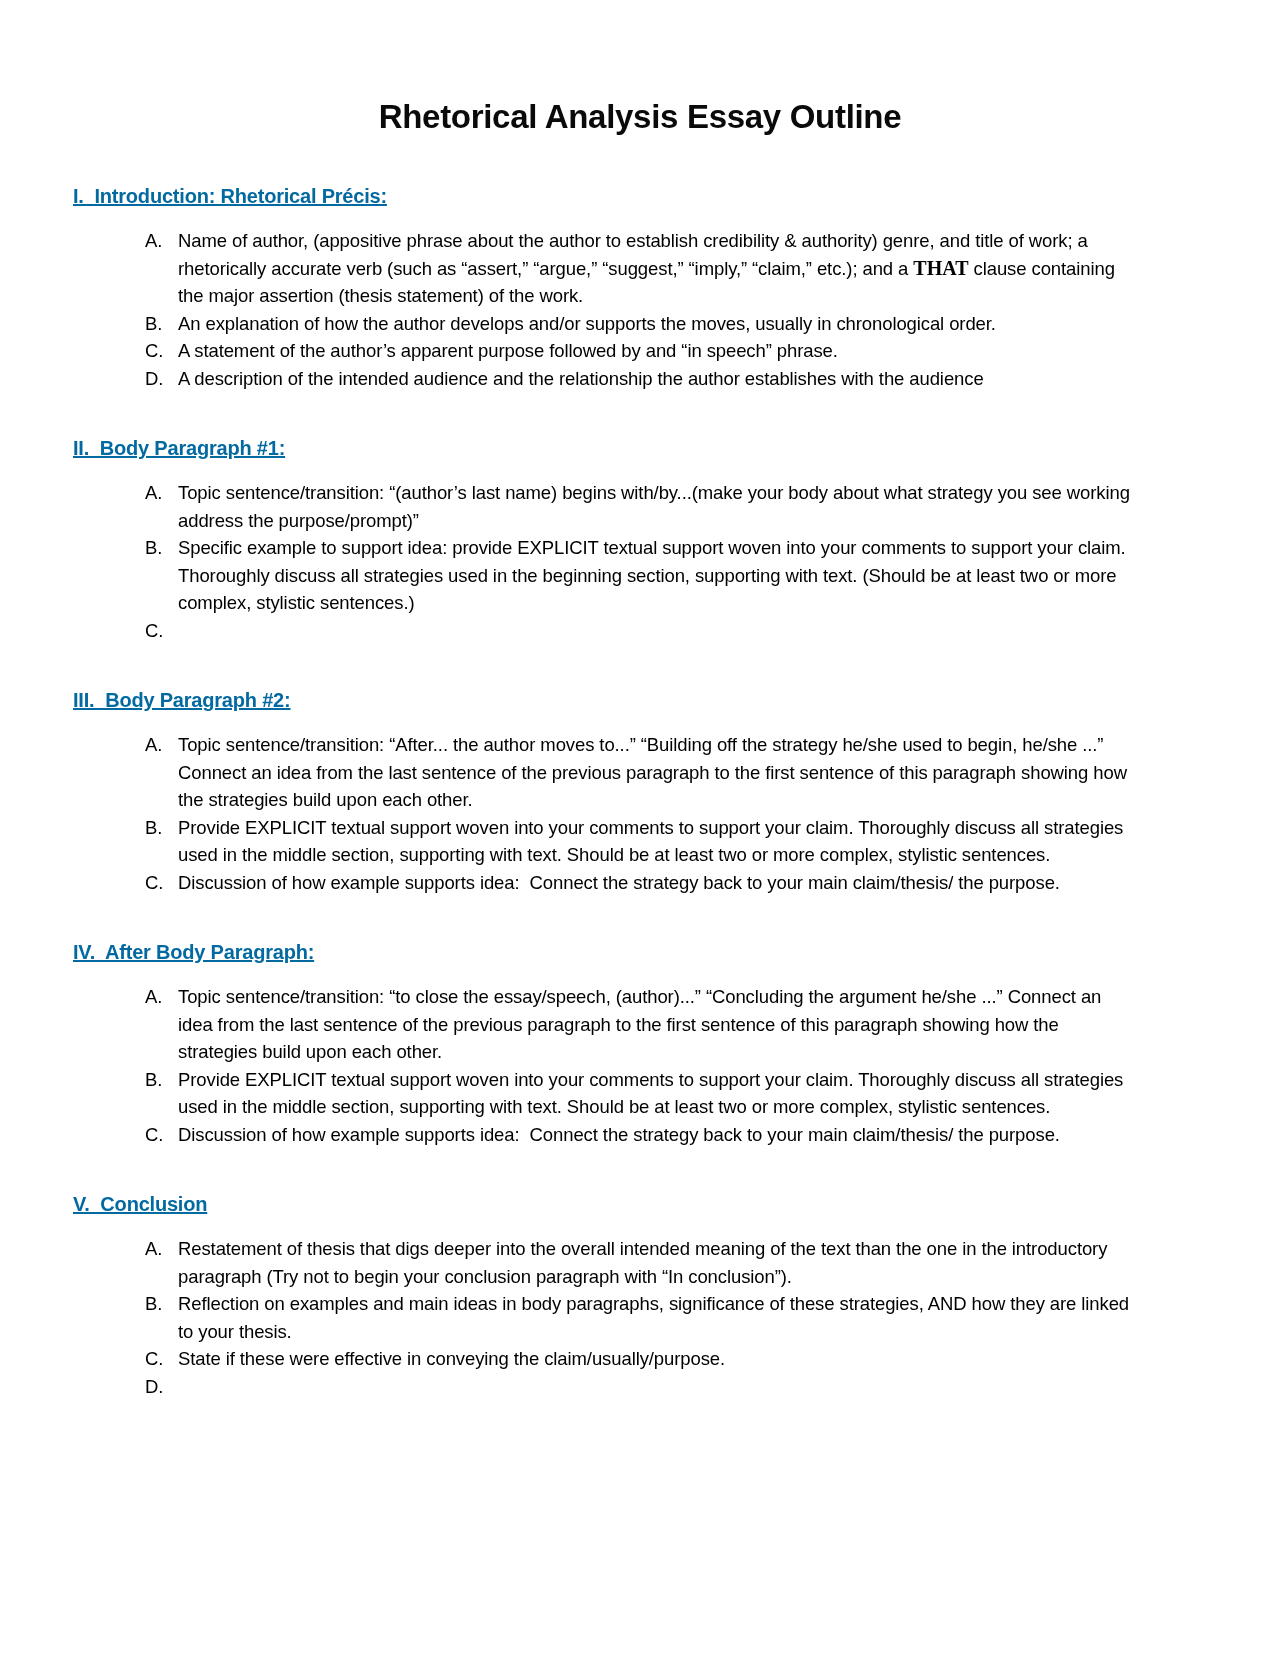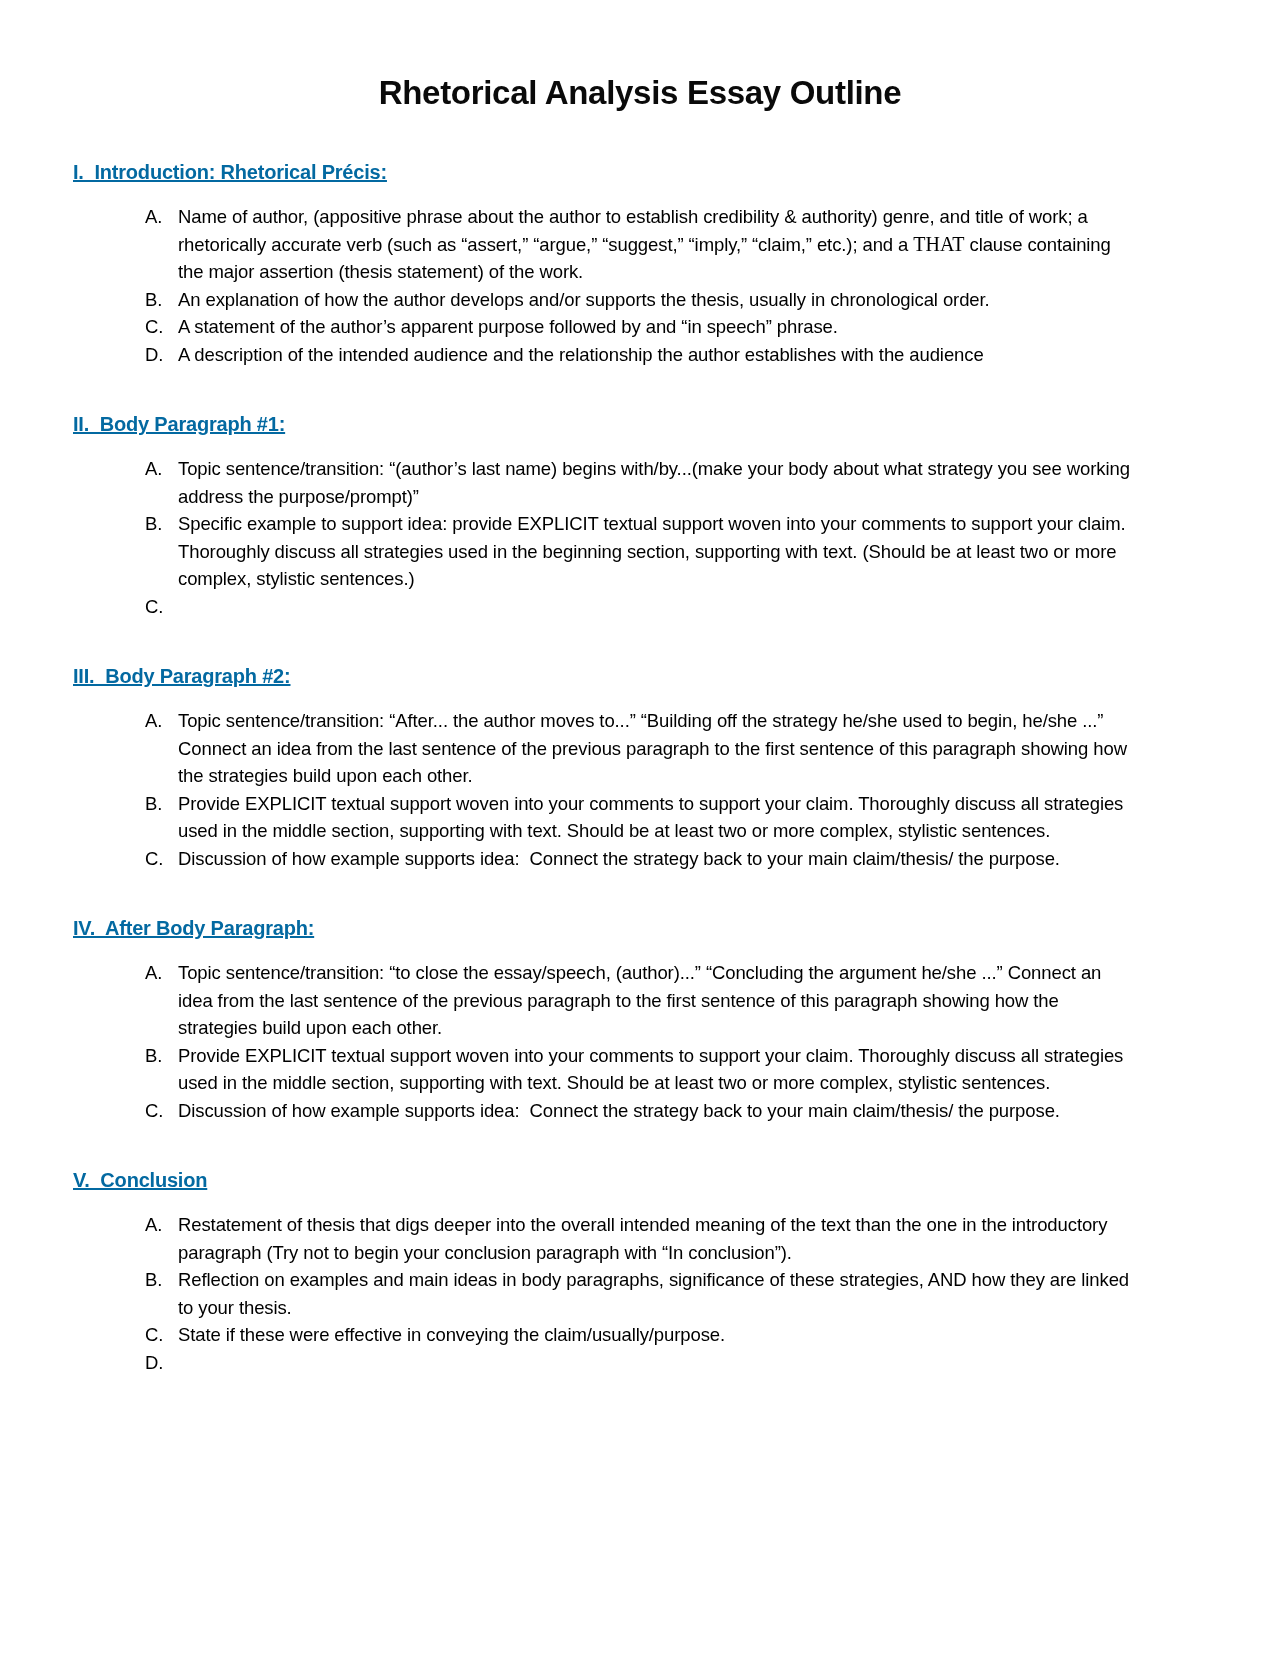--- a/index.html
+++ b/index.html
@@ -5,21 +5,21 @@
   * { margin:0; padding:0; box-sizing:border-box; }
   html,body { background:#ffffff; }
   .page {
     position:relative;
     width:1280px;
     min-height:1656px;
     margin:0 auto;
     background:#ffffff;
     color:#000000;
     font-family:"Liberation Sans","DejaVu Sans",sans-serif;
-    padding:74px 73px 60px 73px;
+    padding:98px 73px 60px 73px;
   }
   .doc-title {
     font-size:33px;
     font-weight:700;
     text-align:center;
     letter-spacing:-0.3px;
     color:#0a0a0a;
   }
   .sections { display:block; }
   .section { margin-top:45px; }
@@ -46,42 +46,42 @@
     width:33px;
     margin-left:72px;
   }
   .item-text {
     flex:1 1 auto;
     max-width:958px;
     white-space:pre-wrap;
   }
   .seg-serif-bold {
     font-family:"Liberation Serif","DejaVu Serif",serif;
-    font-weight:400;
+    font-weight:700;
     font-size:20px;
     letter-spacing:0;
   }
 </style>
 </head>
 <body>
 
 <div class="page">
   <h1 class="doc-title">Rhetorical Analysis Essay Outline</h1>
   <div class="sections" id="sections">
   <section class="section">
     <h2 class="section-heading">I.  Introduction: Rhetorical Précis:</h2>
     <ol class="items">
   <li class="item">
     <span class="item-label">A.</span>
     <span class="item-text"><span>Name of author, (appositive phrase about the author to establish credibility &amp; authority) genre, and title of work; a rhetorically accurate verb (such as “assert,” “argue,” “suggest,” “imply,” “claim,” etc.); and a </span><span class="seg-serif-bold">THAT</span><span> clause containing the major assertion (thesis statement) of the work.</span></span>
   </li>
 
   <li class="item">
     <span class="item-label">B.</span>
-    <span class="item-text"><span>An explanation of how the author develops and/or supports the thesis, usually in chronological order.</span></span>
+    <span class="item-text"><span>An explanation of how the author develops and/or supports the moves, usually in chronological order.</span></span>
   </li>
 
   <li class="item">
     <span class="item-label">C.</span>
     <span class="item-text"><span>A statement of the author’s apparent purpose followed by and “in speech” phrase.</span></span>
   </li>
 
   <li class="item">
     <span class="item-label">D.</span>
     <span class="item-text"><span>A description of the intended audience and the relationship the author establishes with the audience</span></span>

